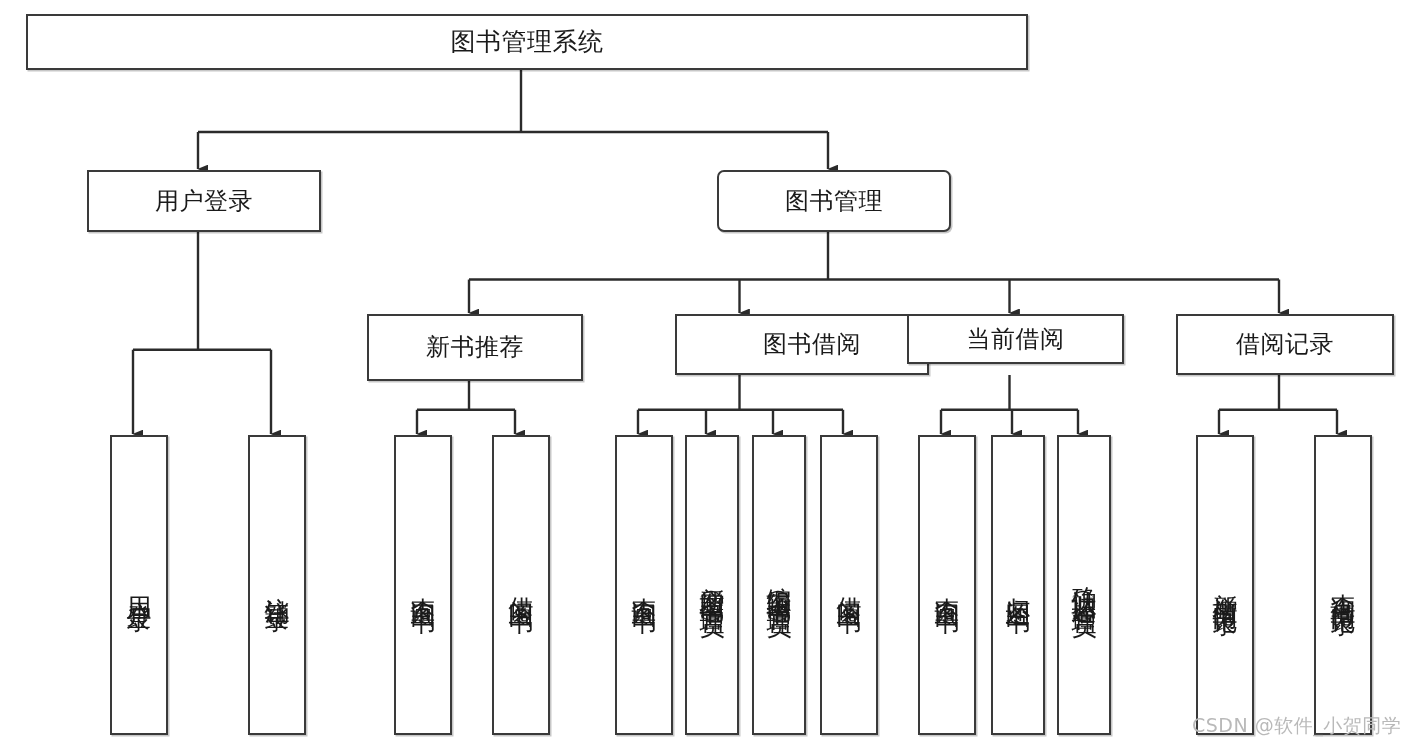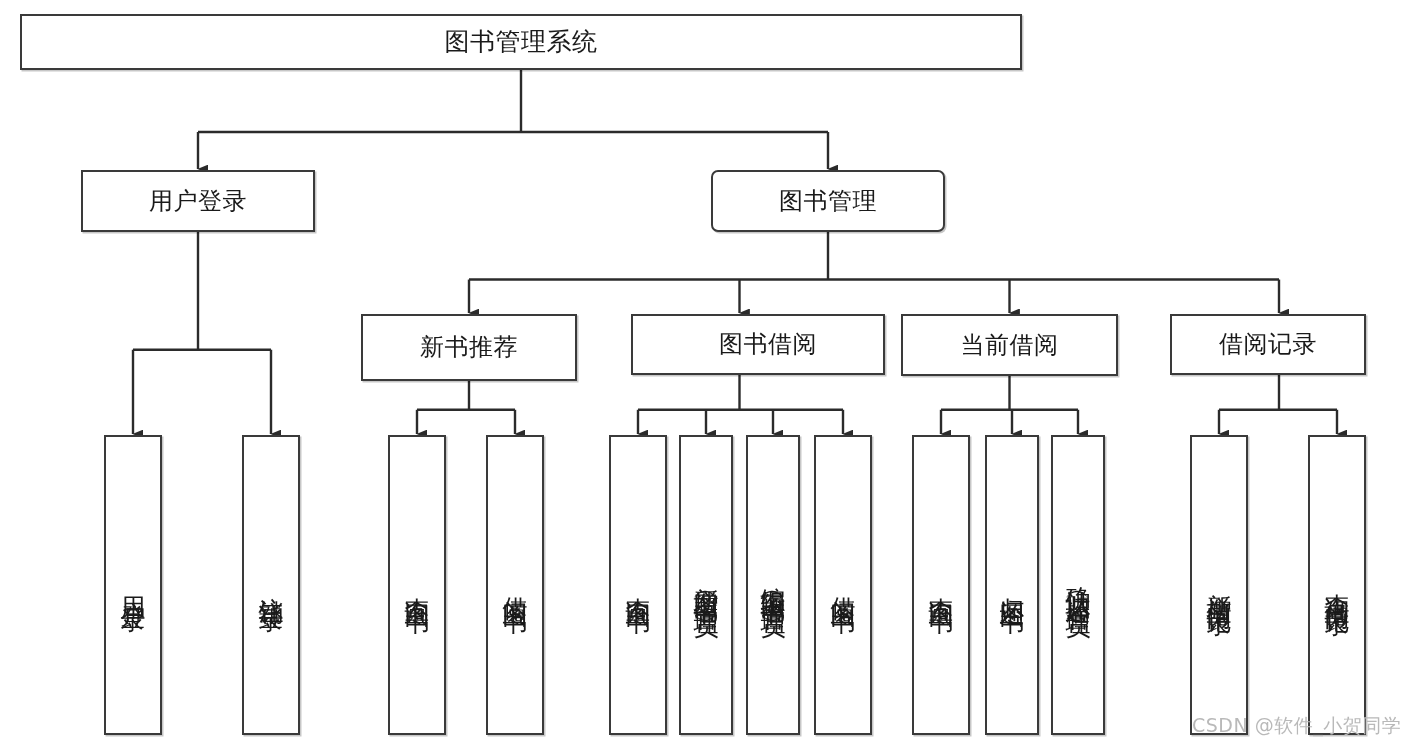--- a/index.html
+++ b/index.html
@@ -29,20 +29,21 @@
   }
   .node {
     position: absolute;
     box-sizing: border-box;
     background: #ffffff;
     border: 2.5px solid #3a3a3a;
     display: flex;
     align-items: center;
     justify-content: center;
     box-shadow: 1.5px 1.5px 0 rgba(0,0,0,0.22);
+    margin-left: 6px;
   }
   .node .label {
     color: #1a1a1a;
     letter-spacing: 0.5px;
     white-space: nowrap;
     line-height: 1.1;
   }
   
   .node.h .label {
     font-size: 24px;
@@ -129,27 +130,27 @@
       </div>
       <div class="node h" style="left: 81px; top: 170px; width: 234px; height: 62px;">
         <span class="label">用户登录</span>
       </div>
       <div class="node h" style="left: 711px; top: 170px; width: 234px; height: 62px; border-radius: 7px;">
         <span class="label">图书管理</span>
       </div>
       <div class="node h" style="left: 361px; top: 314px; width: 216px; height: 67px;">
         <span class="label">新书推荐</span>
       </div>
-      <div class="node h" style="left: 631px; top: 314px; width: 254px; height: 61px; padding-left: 20px;">
+      <div class="node h" style="left: 669px; top: 314px; width: 254px; height: 61px; padding-left: 20px;">
         <span class="label">图书借阅</span>
       </div>
-      <div class="node h" style="left: 901px; top: 314px; width: 217px; height: 62px;">
+      <div class="node h" style="left: 901px; top: 314px; width: 217px; height: 50px;">
         <span class="label">当前借阅</span>
       </div>
-      <div class="node h" style="left: 1170px; top: 314px; width: 196px; height: 61px;">
+      <div class="node h" style="left: 1170px; top: 314px; width: 218px; height: 61px;">
         <span class="label">借阅记录</span>
       </div>
       <div class="node v" style="left: 104px; top: 435px; width: 58px; height: 300px;">
         <span class="label">用户登录</span>
       </div>
       <div class="node v" style="left: 242px; top: 435px; width: 58px; height: 300px;">
         <span class="label">注销登录</span>
       </div>
       <div class="node v" style="left: 388px; top: 435px; width: 58px; height: 300px;">
         <span class="label">查询图书</span>

